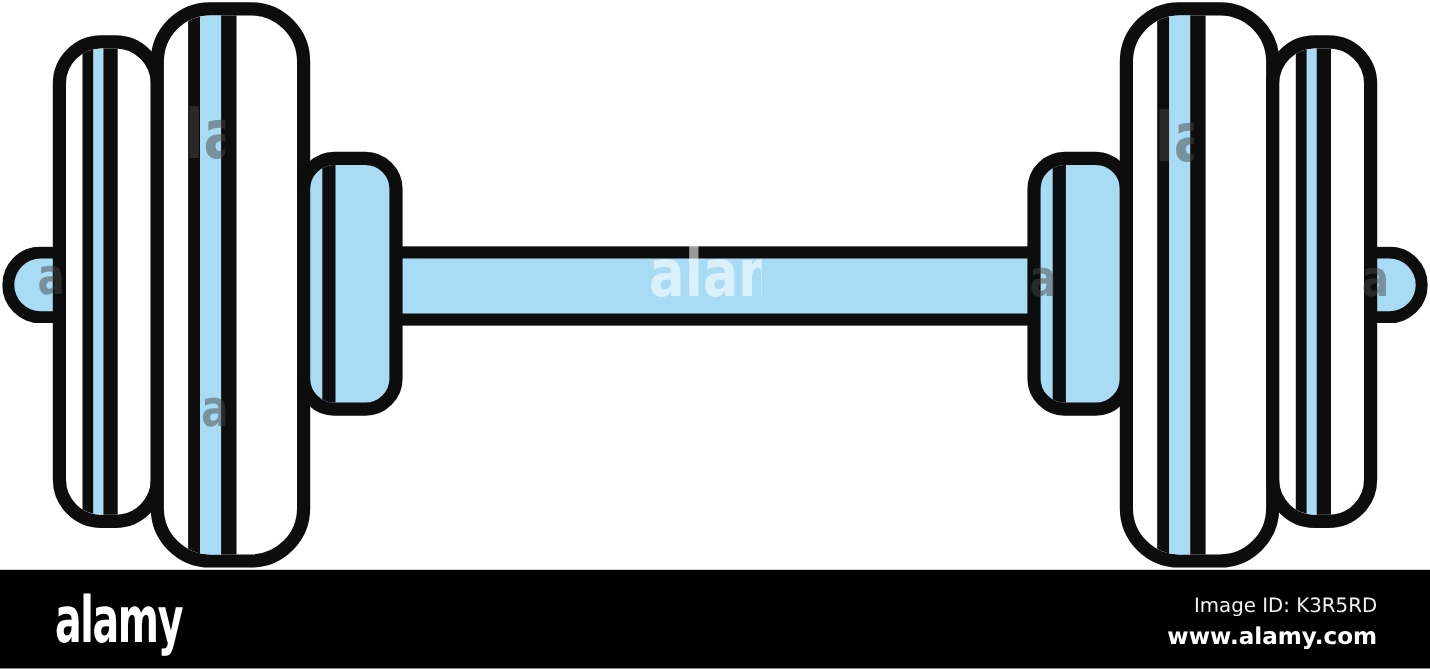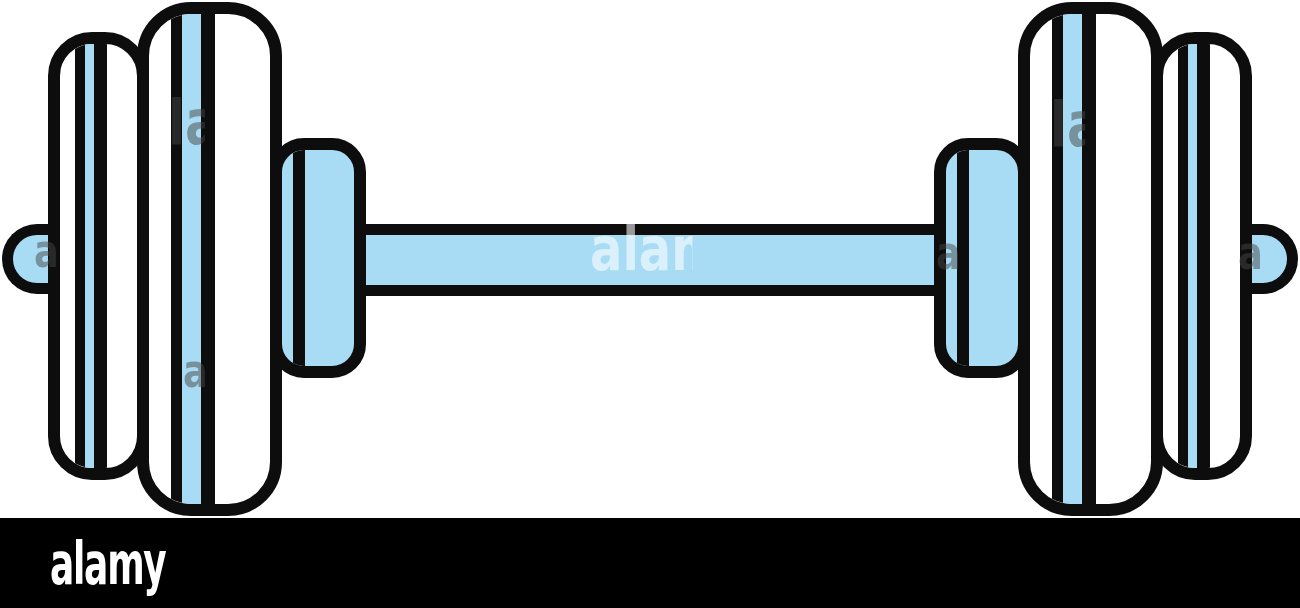--- a/index.html
+++ b/index.html
@@ -105,14 +105,18 @@
       <span class="wm dark" style="left: 168px; top: 92px; font-size: 62px; width: 46px;">lam</span>
       <span class="wm dark" style="left: 183px; top: 348px; font-size: 46px; width: 40px;">a</span>
       <span class="wm light" style="left: 590px; top: 219px; font-size: 60px; width: 128px;">alamy</span>
       <span class="wm dark" style="left: 936px; top: 230px; font-size: 46px; width: 40px;">a</span>
       <span class="wm dark" style="left: 1050px; top: 94px; font-size: 62px; width: 44px;">lam</span>
       <span class="wm dark" style="left: 1238px; top: 230px; font-size: 46px; width: 40px;">a</span>
     </div>
 
   <div class="footer"></div>
   <div class="brand">alamy</div>
+  <div class="meta">
+    <div class="image-id">Image ID: K3R5RD</div>
+    <div class="website">www.alamy.com</div>
+  </div>
 
 </div>
 
 </body></html>

